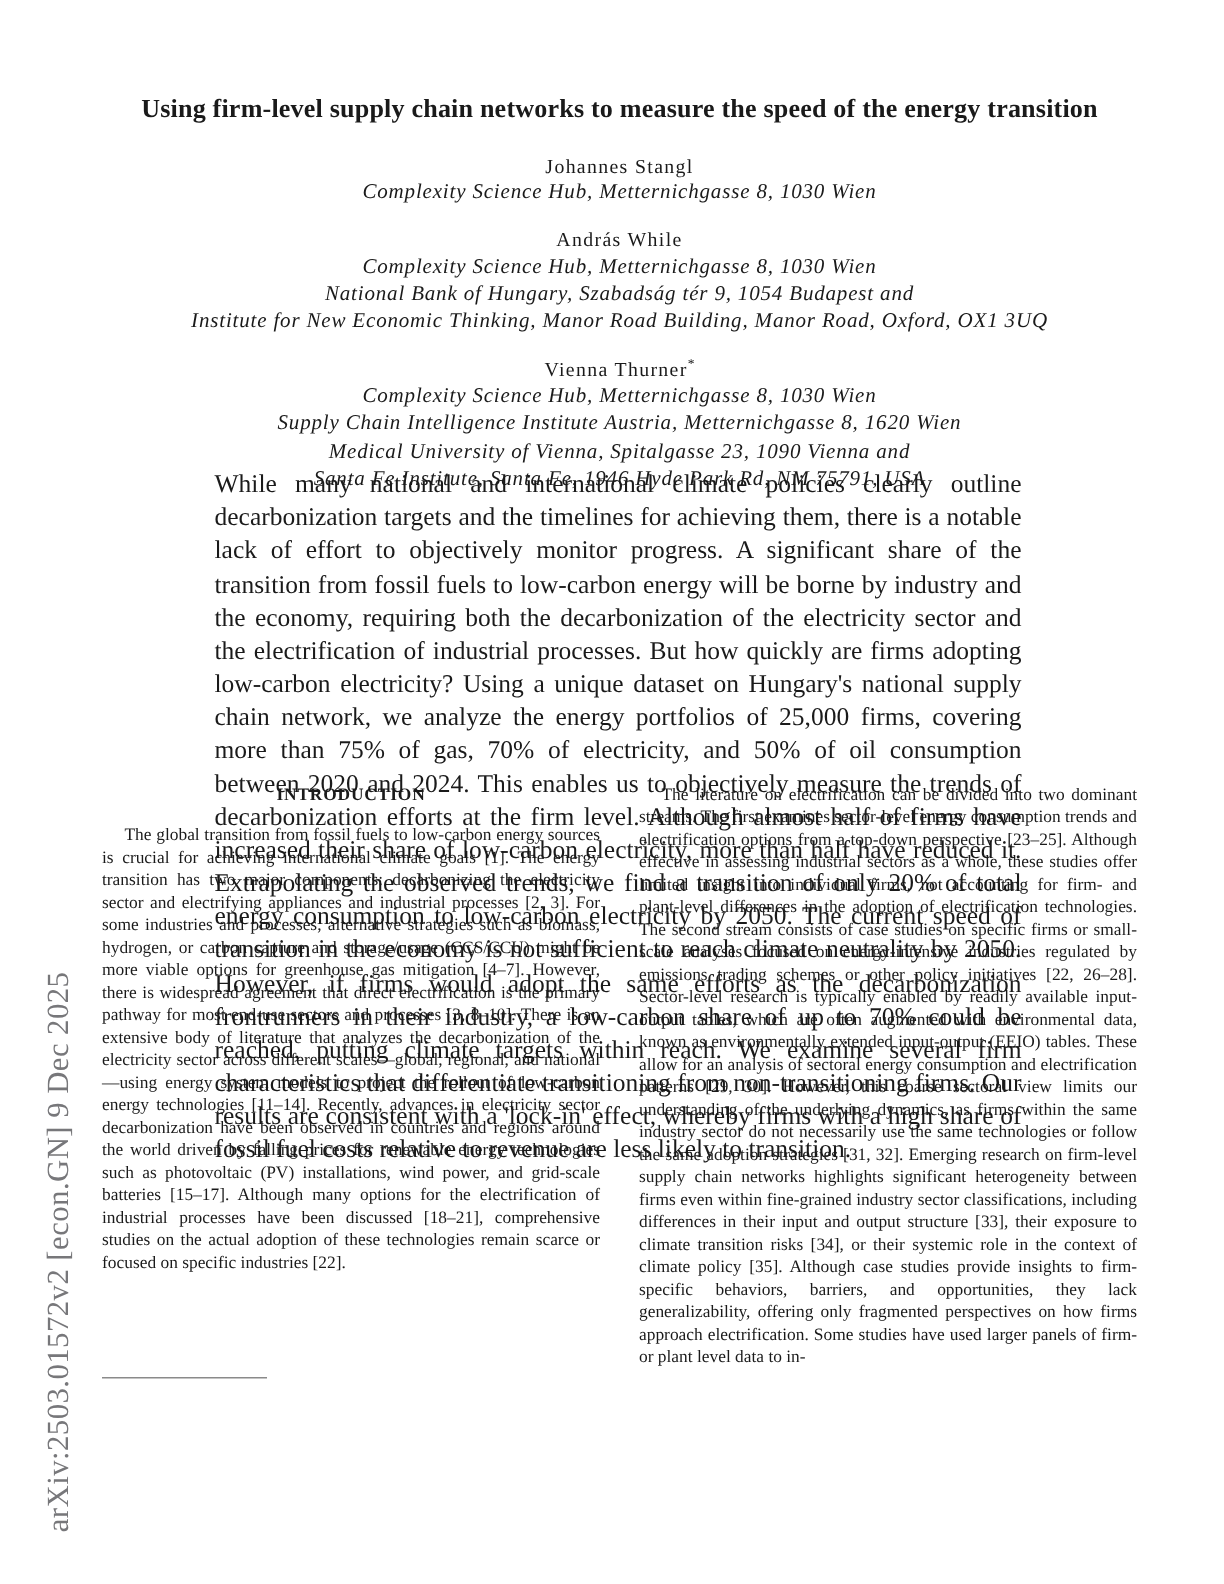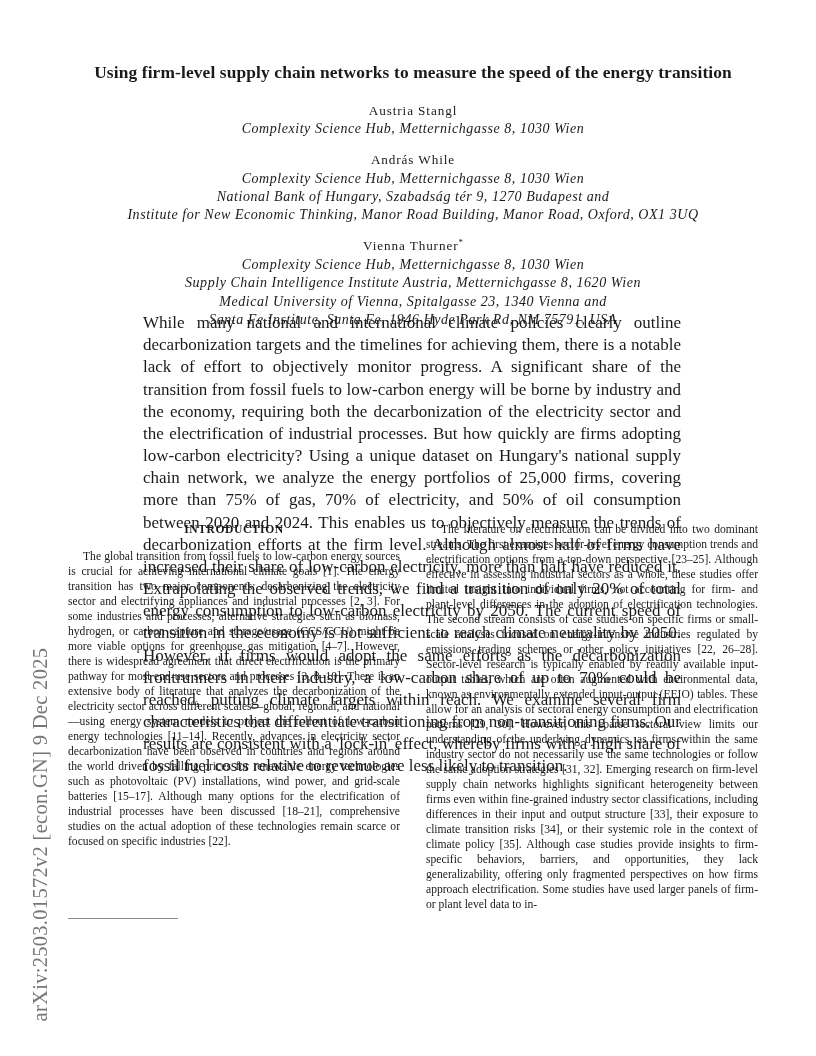--- a/index.html
+++ b/index.html
@@ -150,36 +150,36 @@
 <div class="page">
 
   <div class="arxiv-stamp">
     <div class="txt">arXiv:2503.01572v2  [econ.GN]  9 Dec 2025</div>
   </div>
 
   <div class="title-block">
     <div class="paper-title">Using firm-level supply chain networks to measure the speed of the energy transition</div>
 
     <div class="author-group">
-      <div class="author-name">Austria Stangl</div>
+      <div class="author-name">Johannes Stangl</div>
       <div class="affil">Complexity Science Hub, Metternichgasse 8, 1030 Wien</div>
     </div>
 
     <div class="author-group">
       <div class="author-name">András While</div>
       <div class="affil">Complexity Science Hub, Metternichgasse 8, 1030 Wien</div>
-      <div class="affil">National Bank of Hungary, Szabadság tér 9, 1270 Budapest and</div>
+      <div class="affil">National Bank of Hungary, Szabadság tér 9, 1054 Budapest and</div>
       <div class="affil">Institute for New Economic Thinking, Manor Road Building, Manor Road, Oxford, OX1 3UQ</div>
     </div>
 
     <div class="author-group">
       <div class="author-name"><span>Vienna Thurner</span><span class="star-sup">*</span></div>
       <div class="affil">Complexity Science Hub, Metternichgasse 8, 1030 Wien</div>
       <div class="affil">Supply Chain Intelligence Institute Austria, Metternichgasse 8, 1620 Wien</div>
-      <div class="affil">Medical University of Vienna, Spitalgasse 23, 1340 Vienna and</div>
+      <div class="affil">Medical University of Vienna, Spitalgasse 23, 1090 Vienna and</div>
       <div class="affil">Santa Fe Institute, Santa Fe, 1946 Hyde Park Rd, NM 75791, USA</div>
     </div>
   </div>
 
   <div class="abstract">While many national and international climate policies clearly outline decarbonization targets and the timelines for achieving them, there is a notable lack of effort to objectively monitor progress. A significant share of the transition from fossil fuels to low-carbon energy will be borne by industry and the economy, requiring both the decarbonization of the electricity sector and the electrification of industrial processes. But how quickly are firms adopting low-carbon electricity? Using a unique dataset on Hungary's national supply chain network, we analyze the energy portfolios of 25,000 firms, covering more than 75% of gas, 70% of electricity, and 50% of oil consumption between 2020 and 2024. This enables us to objectively measure the trends of decarbonization efforts at the firm level. Although almost half of firms have increased their share of low-carbon electricity, more than half have reduced it. Extrapolating the observed trends, we find a transition of only 20% of total energy consumption to low-carbon electricity by 2050. The current speed of transition in the economy is not sufficient to reach climate neutrality by 2050. However, if firms would adopt the same efforts as the decarbonization frontrunners in their industry, a low-carbon share of up to 70% could be reached, putting climate targets within reach. We examine several firm characteristics that differentiate transitioning from non-transitioning firms. Our results are consistent with a 'lock-in' effect, whereby firms with a high share of fossil fuel costs relative to revenue are less likely to transition.</div>
 
   <div class="body-cols">
     <div class="col col-left">
       <div class="section-head">INTRODUCTION</div>
       <p>The global transition from fossil fuels to low-carbon energy sources is crucial for achieving international climate goals [1]. The energy transition has two major components: decarbonizing the electricity sector and electrifying appliances and industrial processes [2, 3]. For some industries and processes, alternative strategies such as biomass, hydrogen, or carbon capture and storage/usage (CCS/CCU) might be more viable options for greenhouse gas mitigation [4–7]. However, there is widespread agreement that direct electrification is the primary pathway for most end-use sectors and processes [3, 8–10]. There is an extensive body of literature that analyzes the decarbonization of the electricity sector across different scales—global, regional, and national—using energy system models to project the rollout of low-carbon energy technologies [11–14]. Recently, advances in electricity sector decarbonization have been observed in countries and regions around the world driven by falling prices for renewable energy technologies such as photovoltaic (PV) installations, wind power, and grid-scale batteries [15–17]. Although many options for the electrification of industrial processes have been discussed [18–21], comprehensive studies on the actual adoption of these technologies remain scarce or focused on specific industries [22].</p>

